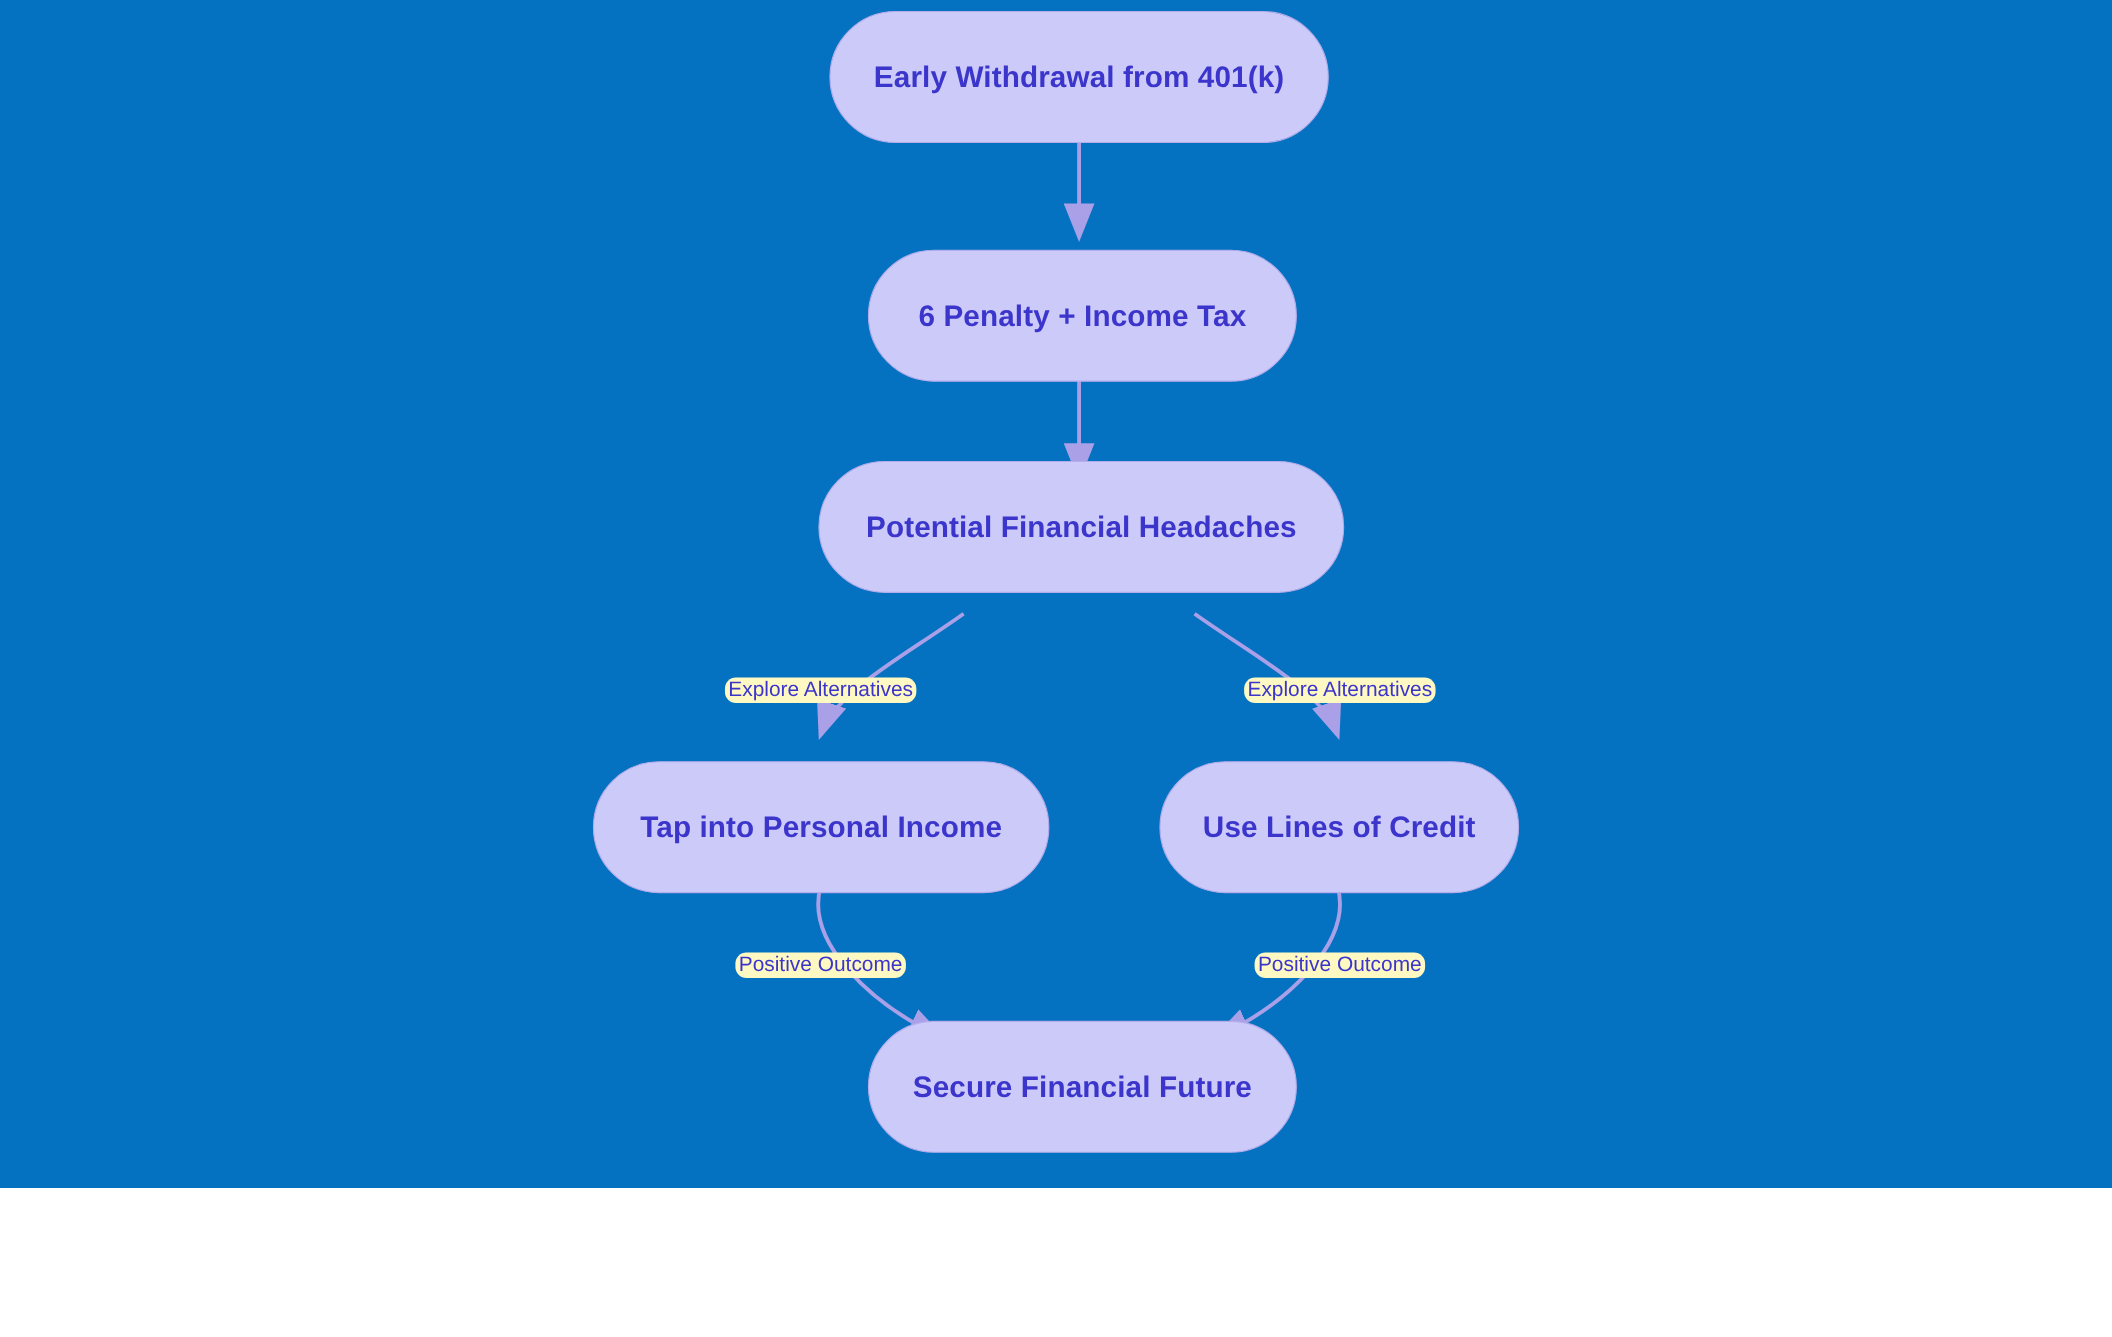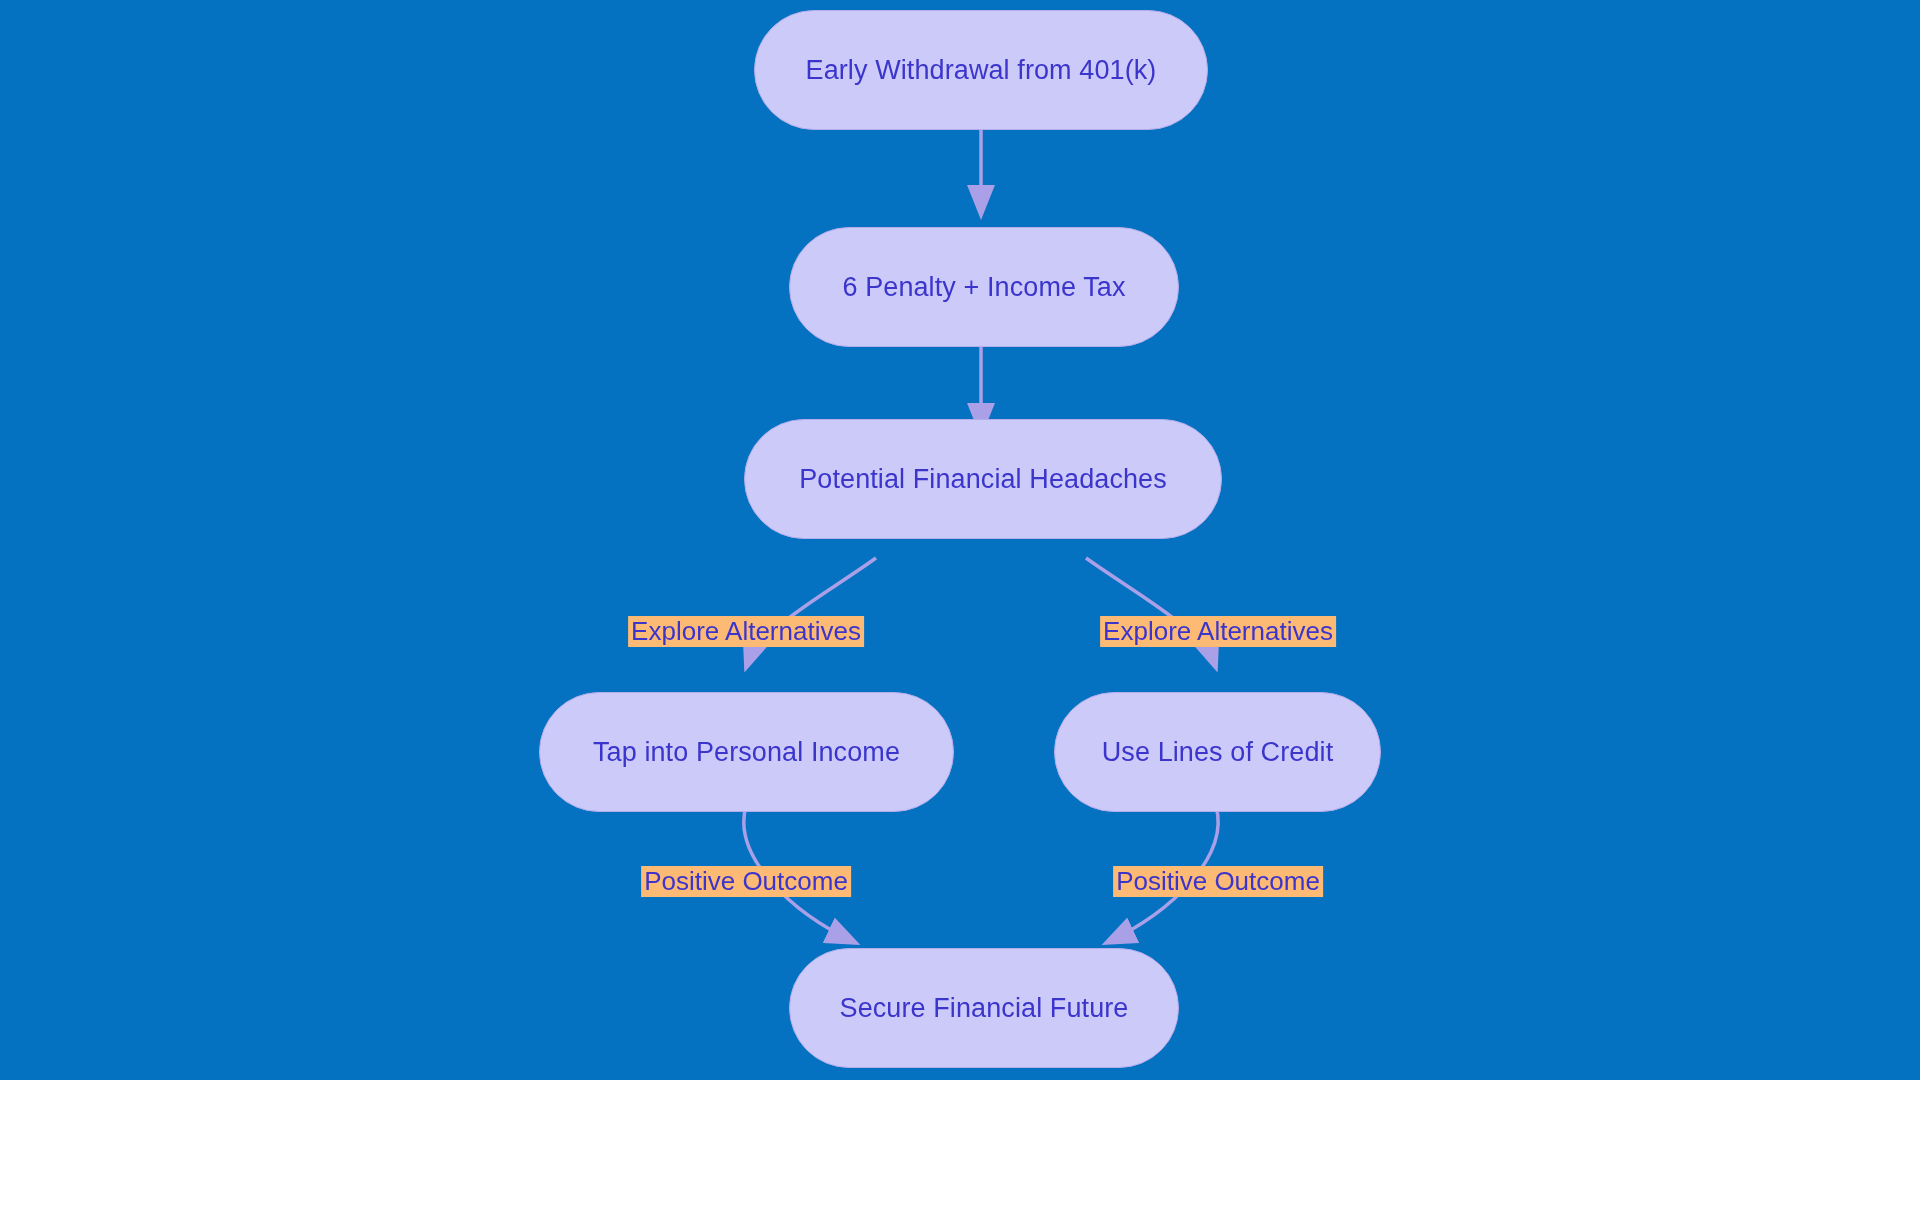--- a/index.html
+++ b/index.html
@@ -45,36 +45,37 @@
     position: absolute;
     box-sizing: border-box;
     background: #cbcaf9;
     border: 1.5px solid #b4aceb;
     border-radius: 60px;
     display: flex;
     align-items: center;
     justify-content: center;
     color: #3b35cc;
     font-size: 27px;
-    font-weight: 400;
+    font-weight: 700;
     letter-spacing: 0.1px;
     white-space: nowrap;
     font-family: "Liberation Sans", sans-serif;
   }
 
   .edge-label {
     position: absolute;
-    background: #fdba74;
+    background: #fef9c3;
     color: #3b35cc;
-    font-size: 26px;
+    font-size: 19px;
     line-height: 1.12;
     padding: 1px 3px;
     white-space: nowrap;
     font-family: "Liberation Sans", sans-serif;
     transform: translateX(-50%);
+    border-radius: 10px;
   }
 
   
   #footer {
     position: absolute;
     left: 0;
     top: 1080px;
     width: 1920px;
     height: 135px;
     background: #ffffff;
@@ -120,21 +121,21 @@
     </div>
 
     <div class="node" style="left:539px; top:692px; width:415px; height:120px;">
       <span>Tap into Personal Income</span>
     </div>
 
     <div class="node" style="left:1054px; top:692px; width:327px; height:120px;">
       <span>Use Lines of Credit</span>
     </div>
 
-    <div class="node" style="left:789px; top:948px; width:390px; height:120px;">
+    <div class="node" style="left:789px; top:928px; width:390px; height:120px;">
       <span>Secure Financial Future</span>
     </div>
 
     <div class="edge-label" style="left:746px; top:616px;">
       <span>Explore Alternatives</span>
     </div>
 
     <div class="edge-label" style="left:1218px; top:616px;">
       <span>Explore Alternatives</span>
     </div>

